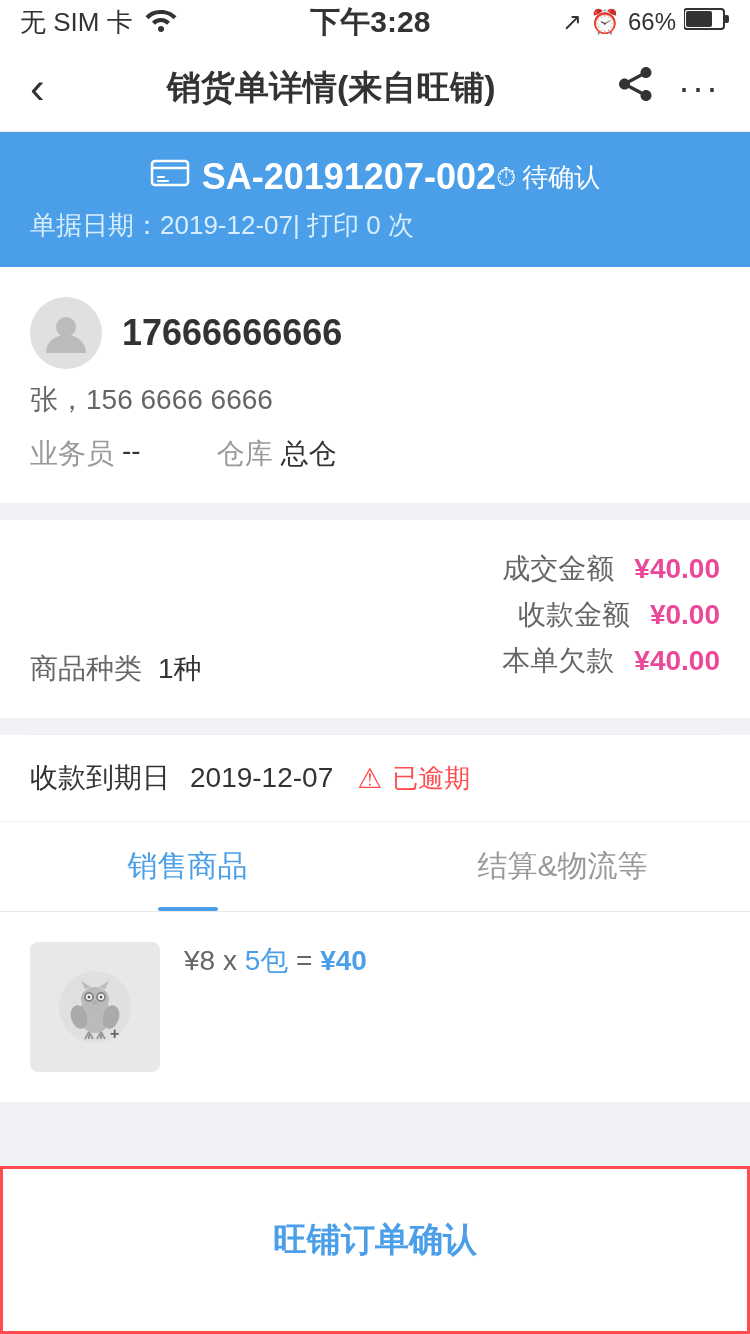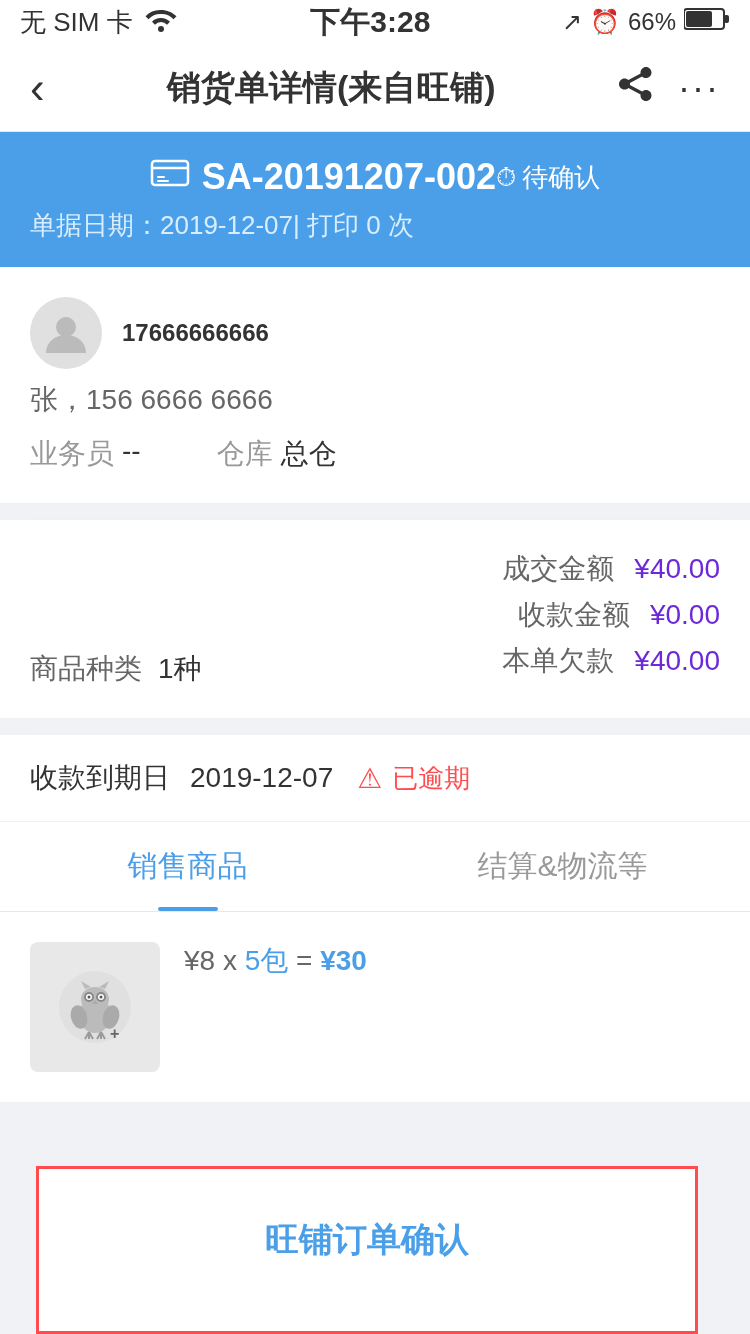--- a/index.html
+++ b/index.html
@@ -95,21 +95,21 @@
       width: 72px;
       height: 72px;
       border-radius: 50%;
       background: #e0e0e0;
       display: flex;
       align-items: center;
       justify-content: center;
       flex-shrink: 0;
     }
     .customer-phone {
-      font-size: 24px;
+      font-size: 36px;
       font-weight: 600;
       color: #333;
     }
     .customer-name {
       font-size: 28px;
       color: #666;
       margin-bottom: 16px;
     }
     .customer-meta {
       display: flex;
@@ -136,21 +136,21 @@
     .summary-right { text-align: right; }
     .summary-row {
       display: flex;
       justify-content: flex-end;
       align-items: center;
       gap: 20px;
       margin-bottom: 8px;
       font-size: 28px;
     }
     .summary-row-label { color: #666; }
-    .amount-blue { color: #6d28d9; font-weight: 400; }
+    .amount-blue { color: #ec4899; font-weight: 700; }
 
     
     .due-section {
       background: #fff;
       padding: 24px 30px;
       font-size: 28px;
       display: flex;
       align-items: center;
       gap: 12px;
     }
@@ -234,25 +234,24 @@
       background: #f0f2f5;
       flex: 1;
       min-height: 200px;
     }
 
     
     .confirm-btn-wrapper {
       position: fixed;
       bottom: 0;
       left: 0;
-      width: 662px;
+      width: 750px;
       background: #fff;
       padding: 20px 30px 40px;
       border: 3px solid #ff4d4f;
-      margin-left: 36px;
     }
     .confirm-btn {
       width: 100%;
       padding: 28px;
       background: #fff;
       color: #4a9fe8;
       font-size: 34px;
       font-weight: 600;
       text-align: center;
       cursor: pointer;
@@ -423,21 +422,21 @@
         <line x1="34" y1="65" x2="38" y2="72" stroke="#999" stroke-width="2"></line>
         <line x1="46" y1="65" x2="42" y2="72" stroke="#999" stroke-width="2"></line>
         <line x1="46" y1="65" x2="46" y2="72" stroke="#999" stroke-width="2"></line>
         <line x1="46" y1="65" x2="50" y2="72" stroke="#999" stroke-width="2"></line>
 
         <text x="55" y="72" font-size="16" fill="#666" font-weight="bold">+</text>
       </svg>
     </div>
     <div class="product-info">
       <div class="product-price">
-        <span>¥8 x </span><span class="qty-highlight">5包</span><span> = </span><span class="price-total">¥30</span>
+        <span>¥8 x </span><span class="qty-highlight">5包</span><span> = </span><span class="price-total">¥40</span>
       </div>
     </div>
   </div>
 </div>
 
 <div class="bottom-area" style="height: 240px;"></div>
 
 <div class="confirm-btn-wrapper">
   <button class="confirm-btn">旺铺订单确认</button>
 </div>

